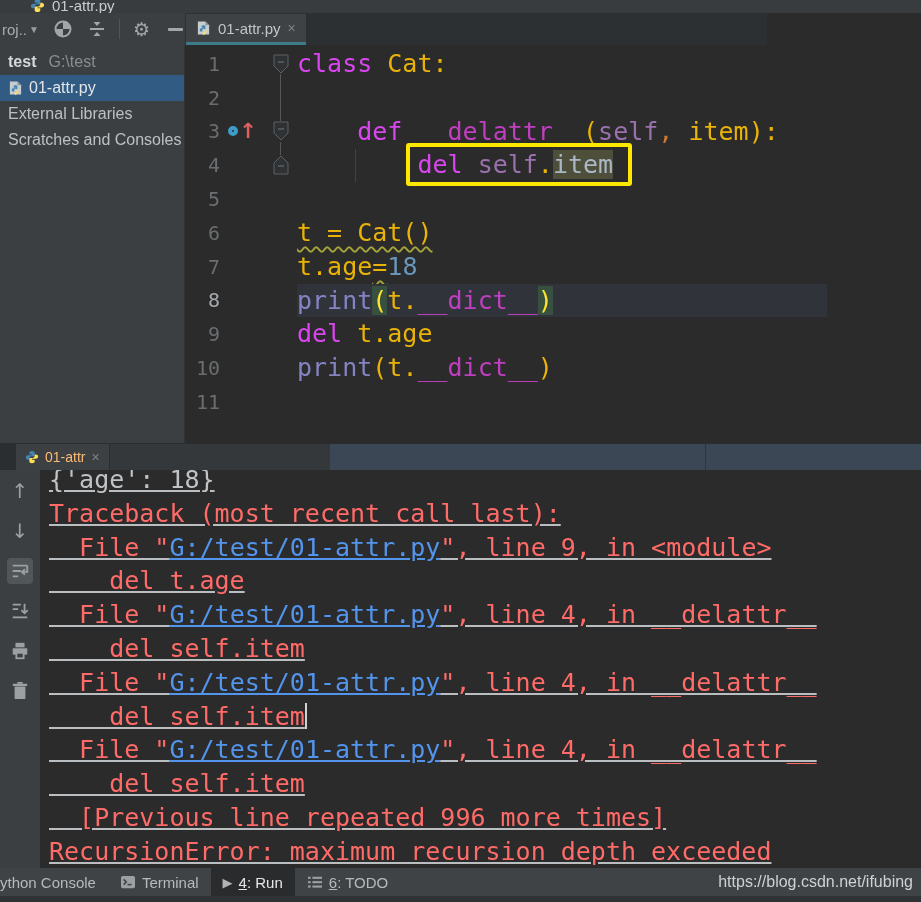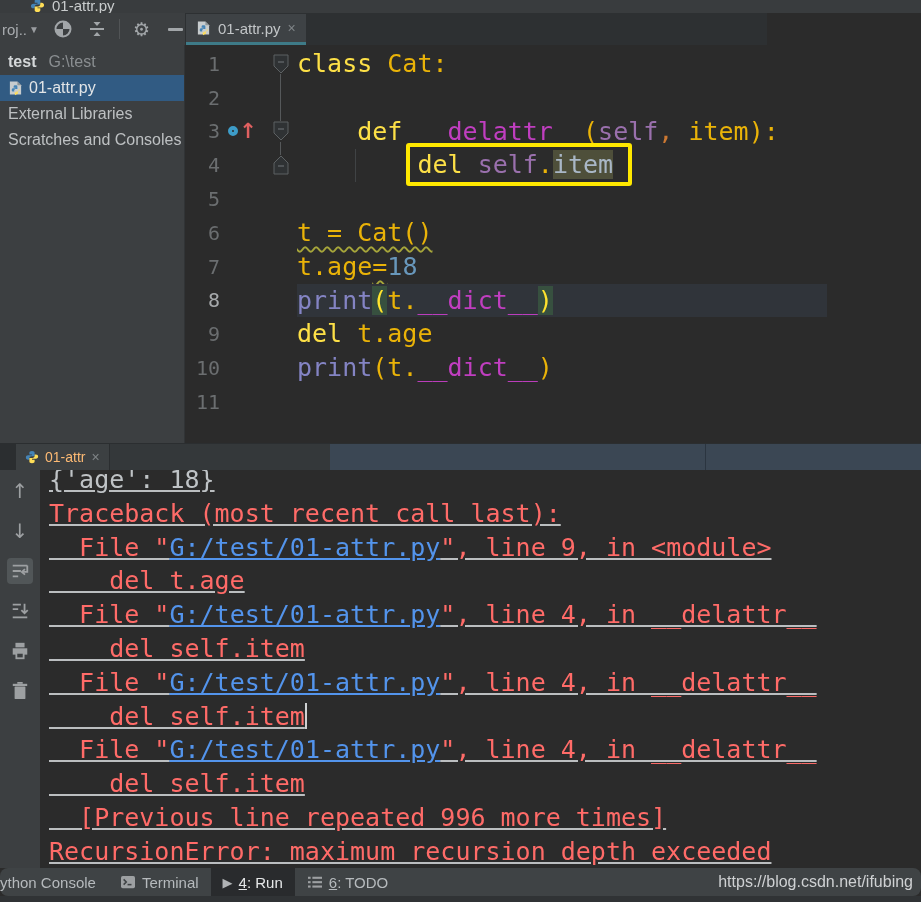--- a/index.html
+++ b/index.html
@@ -37,21 +37,21 @@
 
   .editor { position:relative; flex:1; background:#2b2b2b; padding-top:2px; overflow:hidden; }
   .ed-row { display:flex; height:33.8px; align-items:center; }
   .ed-num { width:35px; text-align:right; font-family:"DejaVu Sans Mono", monospace; font-size:20px; color:#6b6e70; flex:none; }
   .ed-row.cur .ed-num { color:#a6a9ab; }
   .ed-icons { width:45px; flex:none; display:flex; align-items:center; justify-content:center; gap:0; }
   .ed-fold { width:32px; flex:none; display:flex; align-items:center; justify-content:center; }
   .ed-code { flex:1; font-family:"DejaVu Sans Mono", monospace; font-size:25px; line-height:33.8px; white-space:pre; }
   .ed-row.cur .ed-fold, .ed-row.cur .ed-code { background:#30343a; }
 
-  .tok-kw { color:#fde047; }
+  .tok-kw { color:#d946ef; }
   .tok-magic { color:#c03ec0; }
   .tok-self { color:#9a70ad; }
   .tok-df { color:#eab308; }
   .tok-num { color:#6897bb; }
   .tok-builtin { color:#8484c4; }
   .tok-comma { color:#cc7832; }
   .tok-pm { color:#ffe32e; background:#37503f; }
   .tok-hlid { color:#a9b7c6; background:#4e4f3a; }
   .wavy { text-decoration:underline; text-decoration-style:wavy; text-decoration-color:#a6a53a; text-decoration-thickness:2px; text-underline-offset:5px; text-decoration-skip-ink:none; }
 
@@ -76,21 +76,21 @@
   .cons-toolbar { position:absolute; left:0; top:0; width:40px; height:398px; background:#3c3f41; display:flex; flex-direction:column; align-items:center; padding-top:8px; gap:14px; }
   .ct-icon { width:26px; height:26px; display:flex; align-items:center; justify-content:center; color:#9da0a2; font-size:20px; font-family:"DejaVu Sans", sans-serif; border-radius:4px; cursor:pointer; }
   .ct-icon.on { background:#515658; }
   .cons-out { position:absolute; left:40px; top:-7px; right:0; font-family:"DejaVu Sans Mono", monospace; font-size:25px; line-height:33.8px; white-space:pre; padding-left:9px;text-decoration:underline; }
   .cons-err { color:#ff6b68; }
   .cons-out-text { color:#bfc3c6; }
   .cons-link { color:#5394ec; text-decoration:underline; cursor:pointer; }
   .cons-caret { display:inline-block; width:2px; height:26px; background:#cfd1d2; vertical-align:-4px; }
 
   
-  .statusbar { position:absolute; top:868px; left:0; width:921px; height:28px; background:#3f4345; display:flex; align-items:center; font-size:15px; color:#b6babd;border-radius:8px; }
+  .statusbar { position:absolute; top:868px; left:0; width:921px; height:28px; background:#3f4345; display:flex; align-items:center; font-size:15px; color:#b6babd; }
   .sb-item { display:flex; align-items:center; gap:6px; height:28px; padding:0 12px; cursor:pointer; white-space:nowrap; }
   .sb-item:first-child { padding-left:0; }
   .sb-item.selected { background:#292b2d; color:#e6e8e9; }
   .sb-mnem { text-decoration:underline; }
   .sb-play { color:#b0b3b5; font-size:13px; font-family:"DejaVu Sans", sans-serif; }
   .watermark { position:absolute; right:8px; top:868px; height:28px; display:flex; align-items:center; font-size:16px; color:#cfd1d3; }
   .bottom-strip { position:absolute; top:896px; left:0; width:921px; height:6px; background:#303335; }
 
   svg { display:block; }
 </style>

